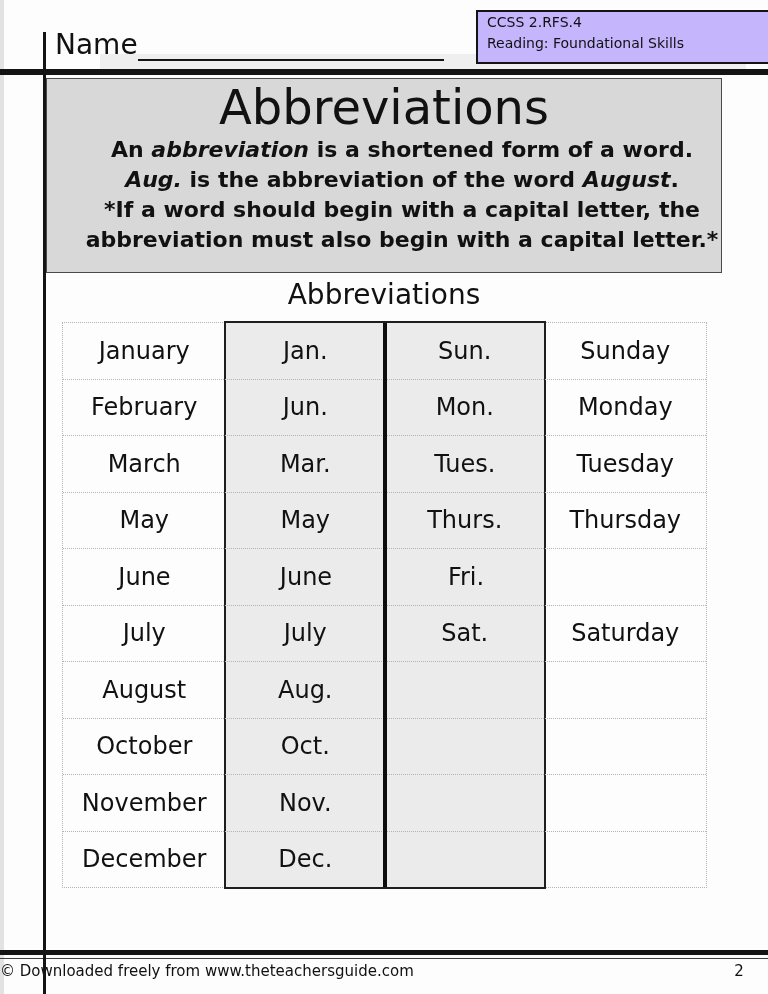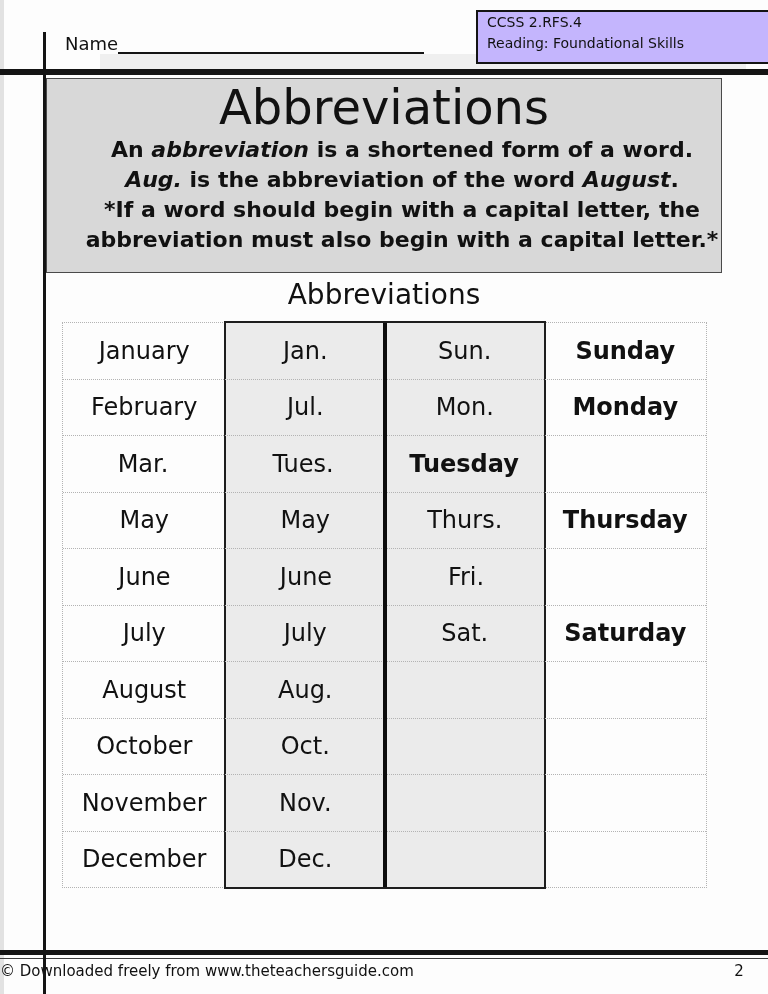--- a/index.html
+++ b/index.html
@@ -12,21 +12,21 @@
   }
 
   
   .scan-edge-left { position:absolute; left:0; top:0; width:4px; height:100%; background:#e2e2e2; }
   .scan-band { position:absolute; left:100px; top:54px; width:646px; height:16px; background:#efefef; }
 
   
   .margin-line { position:absolute; left:43px; top:32px; width:3px; height:962px; background:#141414; }
 
   
-  .name-row { position:absolute; left:65px; top:28px; font-size:18px; white-space:nowrap; }
+  .name-row { position:absolute; left:55px; top:28px; font-size:28px; white-space:nowrap; }
   .name-line { display:inline-block; width:306px; height:26px; border-bottom:2px solid #141414; vertical-align:bottom; }
   .ccss-box {
     position:absolute; left:476px; top:10px; width:340px; height:54px;
     background:#c4b5fd; border:2px solid #141414; padding:0 9px;
     font-size:14px; line-height:21px;
   }
 
   .rule-top { position:absolute; left:0; top:69px; width:768px; height:6px; background:#141414; }
 
   
@@ -47,21 +47,21 @@
   }
   .gray-block {
     position:absolute; left:161px; top:-2px; width:322px; height:568px;
     background:#ebebeb; border:2px solid #1e1e1e; z-index:1;
   }
   .divider { position:absolute; left:50%; top:0; width:4px; height:100%; margin-left:-2px; background:#0d0d0d; z-index:3; }
   .tbody { position:absolute; left:0; top:0; width:100%; height:100%; display:flex; flex-direction:column; z-index:2;text-align:center; }
   .trow { flex:1; display:flex; border-bottom:1px dotted #b3b3b3; }
   .trow:last-child { border-bottom:none; }
   .cell { display:flex; align-items:center; justify-content:center; font-size:24px; }
-  .c1 { width:163px; } .c2 { width:160px; } .c3 { width:160px; } .c4 { width:162px;font-weight:bold; }
+  .c1 { width:163px; } .c2 { width:160px; } .c3 { width:160px; } .c4 { width:162px; }
 
   
   .rule-bottom-thick { position:absolute; left:0; top:950px; width:768px; height:5px; background:#141414; }
   .rule-bottom-thin  { position:absolute; left:0; top:958px; width:768px; height:1px; background:#3c3c3c; }
   .footer-credit { position:absolute; left:0; top:962px; width:768px; text-align:left; font-size:15px; }
   .page-number { position:absolute; left:724px; top:962px; width:30px; text-align:center; font-size:15px; }
 </style>
 </head>
 <body>
 
@@ -94,25 +94,26 @@
     <div class="divider"></div>
     <div class="tbody">
       <div class="trow">
         <div class="cell c1">January</div>
         <div class="cell c2">Jan.</div>
         <div class="cell c3">Sun.</div>
         <div class="cell c4">Sunday</div>
       </div>
       <div class="trow">
         <div class="cell c1">February</div>
-        <div class="cell c2">Jul.</div>
+        <div class="cell c2">Jun.</div>
         <div class="cell c3">Mon.</div>
         <div class="cell c4">Monday</div>
       </div>
       <div class="trow">
+        <div class="cell c1">March</div>
         <div class="cell c2">Mar.</div>
         <div class="cell c3">Tues.</div>
         <div class="cell c4">Tuesday</div>
       </div>
       <div class="trow">
         <div class="cell c1">May</div>
         <div class="cell c2">May</div>
         <div class="cell c3">Thurs.</div>
         <div class="cell c4">Thursday</div>
       </div>

